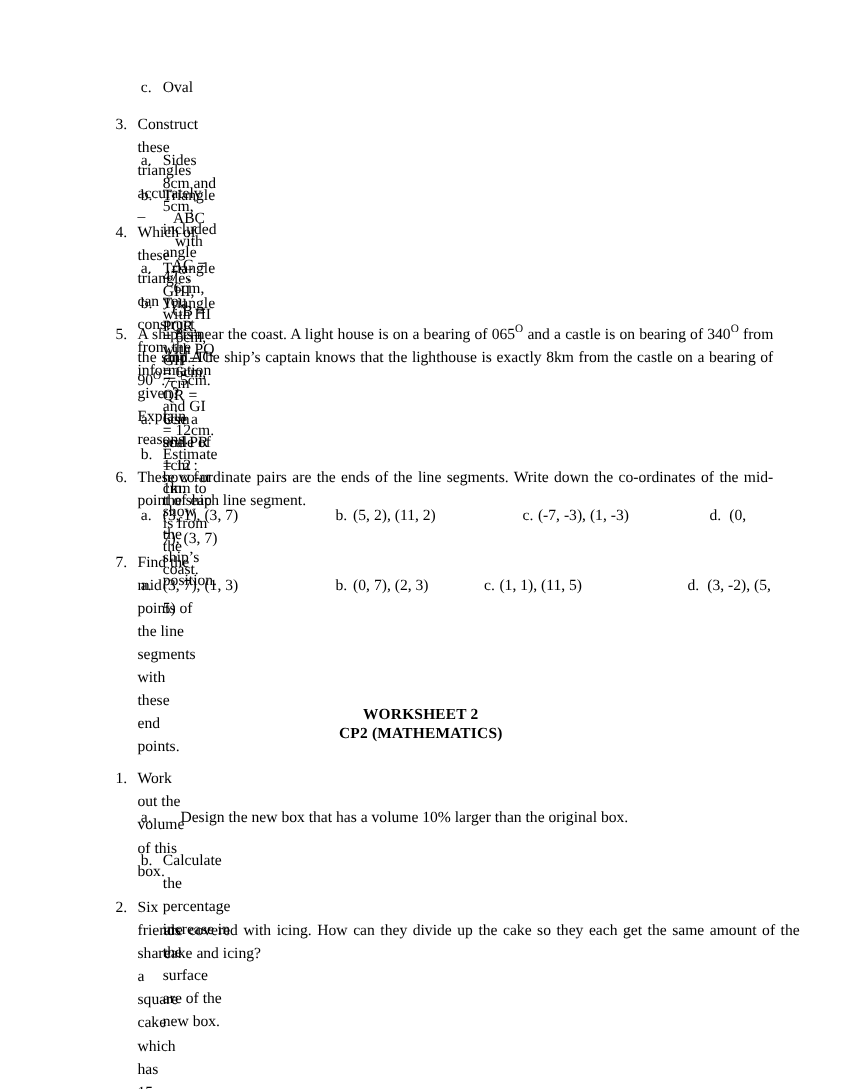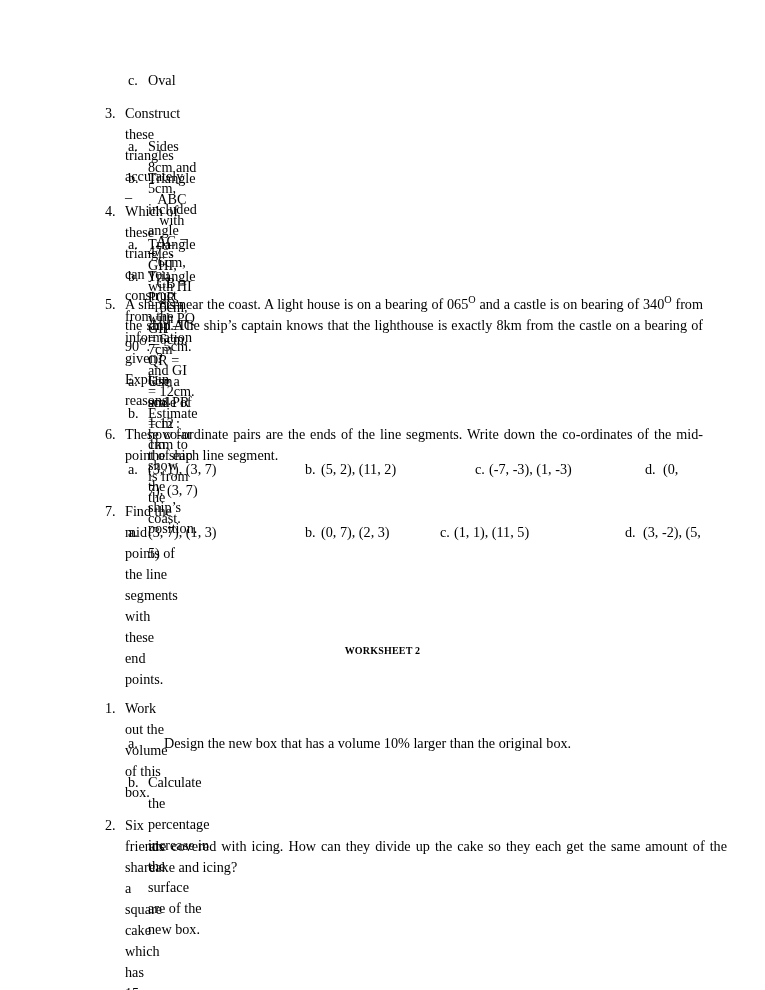--- a/index.html
+++ b/index.html
@@ -45,21 +45,21 @@
     line-height: 0;
   }
 
   
   .heading {
     position: absolute;
     left: 0;
     width: 765px;
     text-align: center;
     font-weight: bold;
-    font-size: 10px;
+    font-size: 14px;
     line-height: 19px;
     letter-spacing: 0.2px;
   }
 
   
   .coordrow {
     position: absolute;
     font-size: 14.2px;
     line-height: 21px;
   }
@@ -174,20 +174,21 @@
     <span class="coordcell" style="left:305px; top:0;">b.</span>
     <span class="coordcell" style="left:321px; top:0;">(0, 7), (2, 3)</span>
     <span class="coordcell" style="left:440px; top:0;">c.</span>
     <span class="coordcell" style="left:454px; top:0;">(1, 1), (11, 5)</span>
     <span class="coordcell" style="left:625px; top:0;">d.</span>
     <span class="coordcell" style="left:643px; top:0;">(3, -2), (5,</span>
     <span class="coordcell" style="left:148px; top:21px;">5)</span>
   </div>
 
   <div class="heading" style="top:641px;">WORKSHEET 2</div>
+  <div class="heading" style="top:658px;">CP2 (MATHEMATICS)</div>
 
   <div class="item" style="left:0; top:698px;">
     <span class="marker" style="left:105px; top:0;">1.</span>
     <span class="body-text" style="left:125px; top:0;">Work out the volume of this box.</span>
   </div>
 
   <div class="item" style="left:0; top:733px;">
     <span class="marker" style="left:128px; top:0;">a.</span>
     <span class="body-text justify" style="left:148px; top:0; width:430px;margin-left:16px;">Design the new box that has a volume 10% larger than the original box.</span>
   </div>

